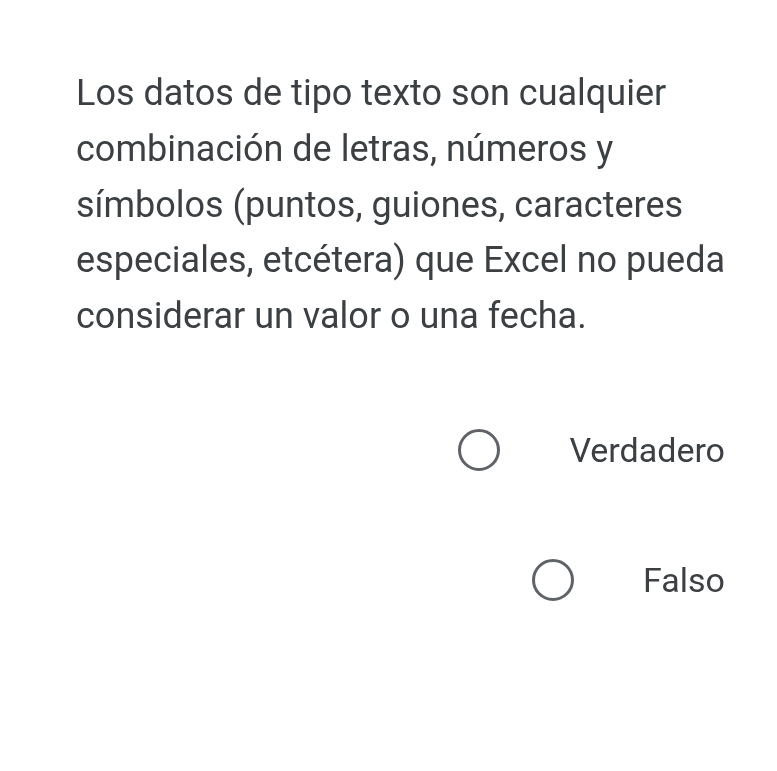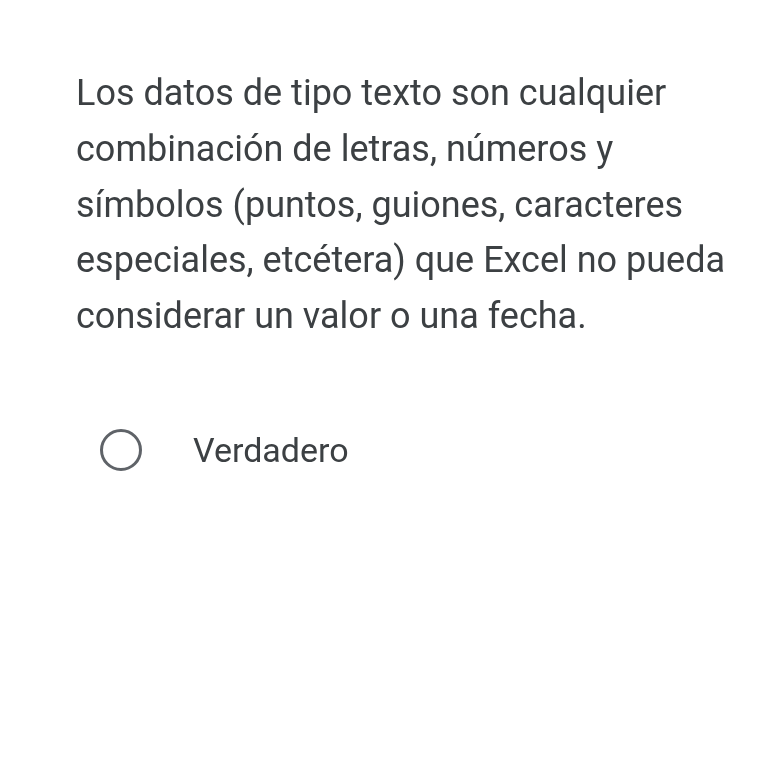--- a/index.html
+++ b/index.html
@@ -23,22 +23,23 @@
       font-weight: 400;
     }
     .options {
       display: flex;
       flex-direction: column;
       gap: 40px;
     }
     .option-row {
       display: flex;
       align-items: center;
-      gap: 27px;
+      gap: 45px;
       cursor: pointer;
+      justify-content: flex-end;
     }
     .radio-circle {
       width: 42px;
       height: 42px;
       border: 3px solid #5f6368;
       border-radius: 50%;
       flex-shrink: 0;
     }
     .option-label {
       font-size: 34px;
@@ -50,13 +51,17 @@
 <body>
 
 <div class="question-text">Los datos de tipo texto son cualquier combinación de letras, números y símbolos (puntos, guiones, caracteres especiales, etcétera) que Excel no pueda considerar un valor o una fecha.</div>
 
 <div class="options">
   <div class="option-row">
     <span class="radio-circle"></span>
     <span class="option-label">Verdadero</span>
   </div>
 
+  <div class="option-row">
+    <span class="radio-circle"></span>
+    <span class="option-label">Falso</span>
+  </div>
 </div>
 
 </body></html>

